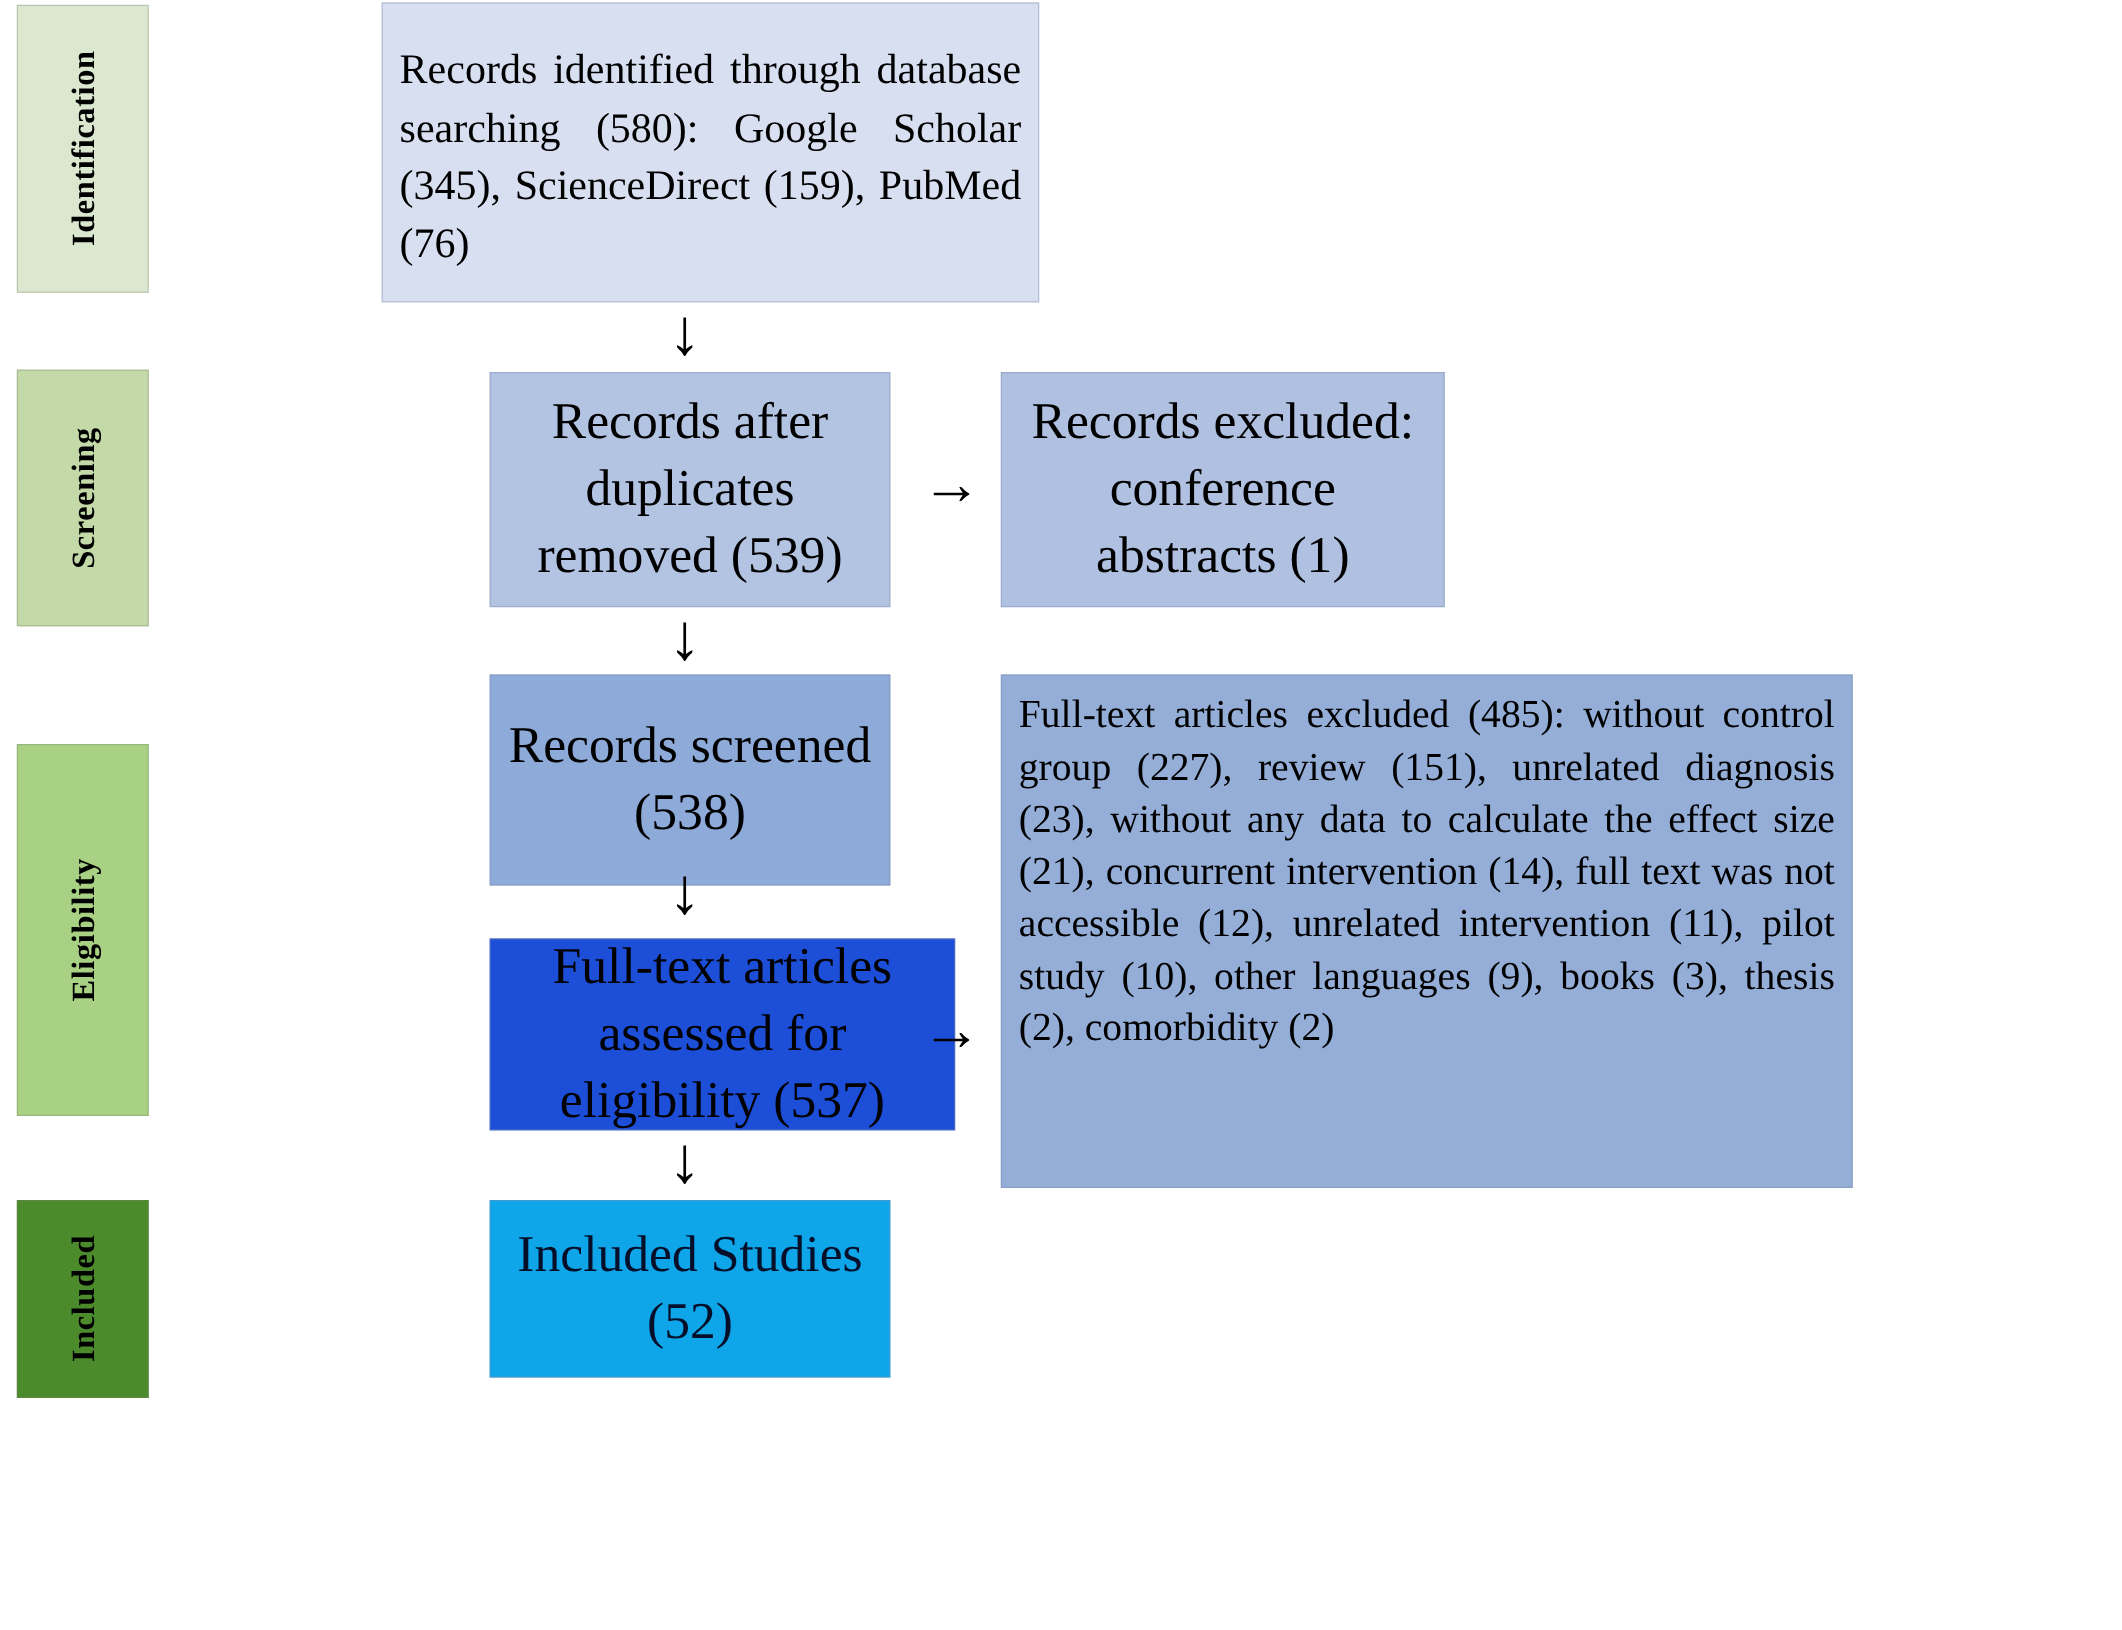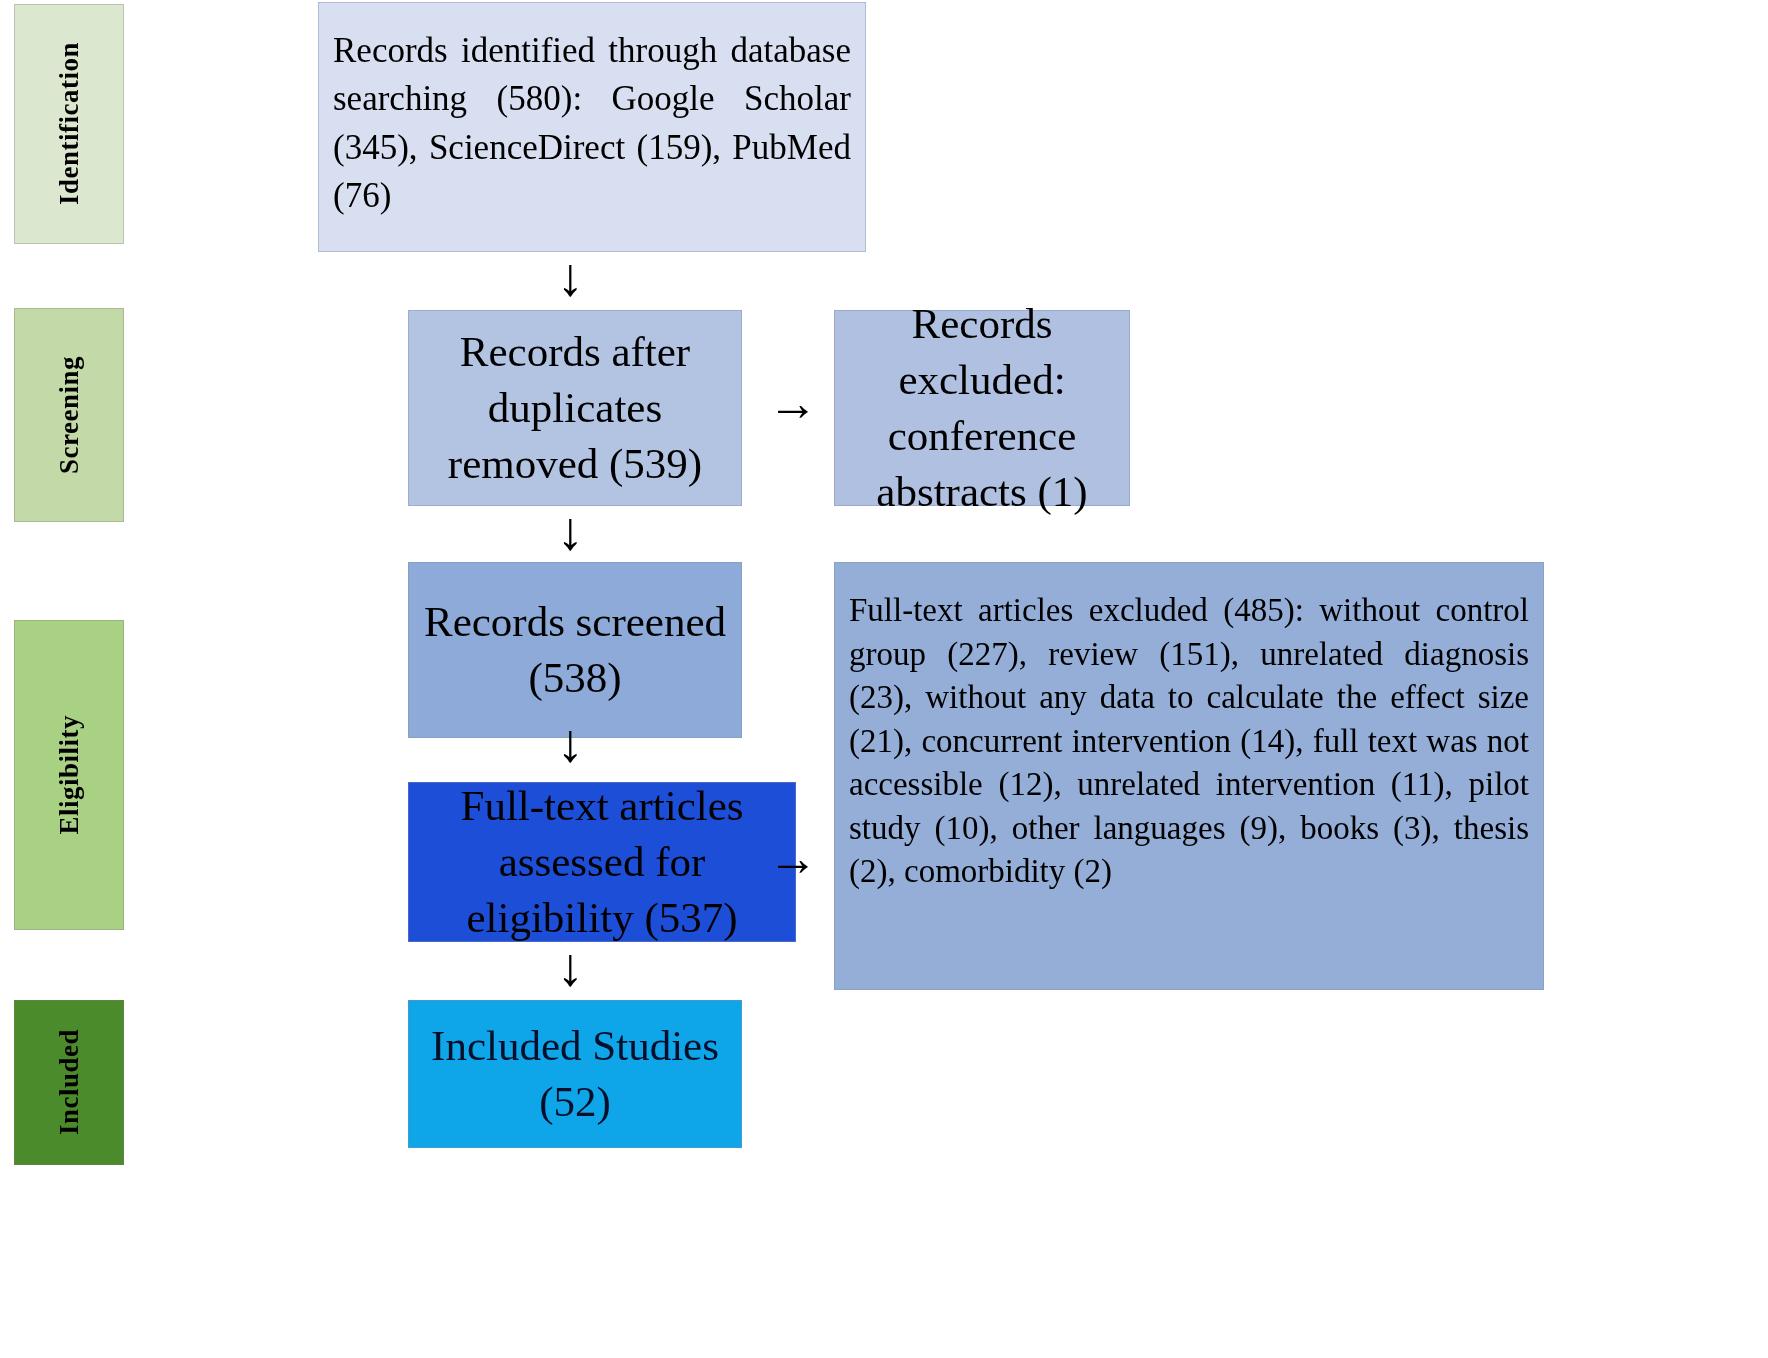--- a/index.html
+++ b/index.html
@@ -64,42 +64,42 @@
     text-align: justify;
     text-align-last: left;
     padding: 0 14px;
     hyphens: none;
   }
 
   
   #box-identified {
     left: 318px; top: 2px; width: 548px; height: 250px;
     background: #d8dff0;
-    align-items: flex-start;
-    padding-top: 24px;
+    align-items: center;
+    padding-top: 8px;
   }
   #box-identified .ptext { font-size: 35px; line-height: 1.38; }
 
   #box-duplicates {
     left: 408px; top: 310px; width: 334px; height: 196px;
     background: #b3c3e2;
   }
   #box-excluded-conf {
-    left: 834px; top: 310px; width: 296px; height: 196px;
+    left: 834px; top: 310px; width: 370px; height: 196px;
     background: #b0c0e1;
   }
   #box-screened {
     left: 408px; top: 562px; width: 334px; height: 176px;
     background: #8daad8;
   }
   #box-fulltext-excluded {
     left: 834px; top: 562px; width: 710px; height: 428px;
     background: #94aed8;
     align-items: flex-start;
-    padding-top: 26px;
+    padding-top: 12px;
   }
   #box-fulltext-excluded .ptext { font-size: 33px; line-height: 1.32; }
 
   #box-assessed {
     left: 408px; top: 782px; width: 388px; height: 160px;
     background: #1d4ed8;
   }
   #box-included {
     left: 408px; top: 1000px; width: 334px; height: 148px;
     background: #0ea5e9;

